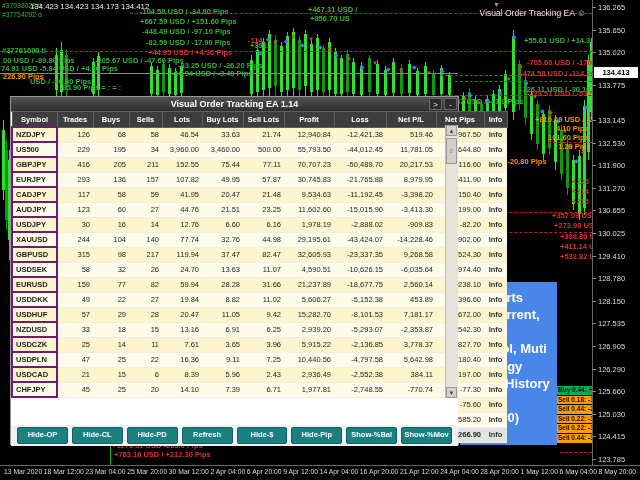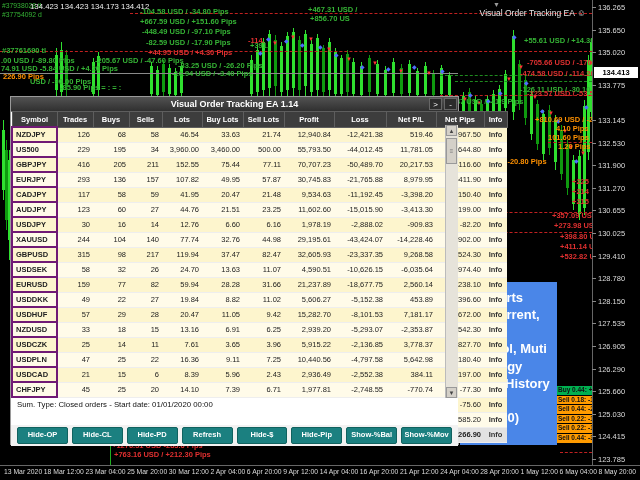--- a/index.html
+++ b/index.html
@@ -685,21 +685,20 @@
             </tr>
           </tbody>
       </table>
     </div>
     <div id="vscroll">
       <div id="sb-up" class="sbtn">▲</div>
       <div id="sb-thumb">≡</div>
       <div id="sb-dn" class="sbtn">▼</div>
     </div>
     <div id="panel-footer">
-      <div class="filter-line">Sum. Type: Closed orders - Start date: 01/01/2020 00:00</div>
     </div>
     <div id="btnrow">
         <div class="teal-btn">Hide-OP</div>
         <div class="teal-btn">Hide-CL</div>
         <div class="teal-btn">Hide-PD</div>
         <div class="teal-btn">Refresh</div>
         <div class="teal-btn">Hide-$</div>
         <div class="teal-btn">Hide-Pip</div>
         <div class="teal-btn">Show-%Bal</div>
         <div class="teal-btn">Show-%Mov</div>

